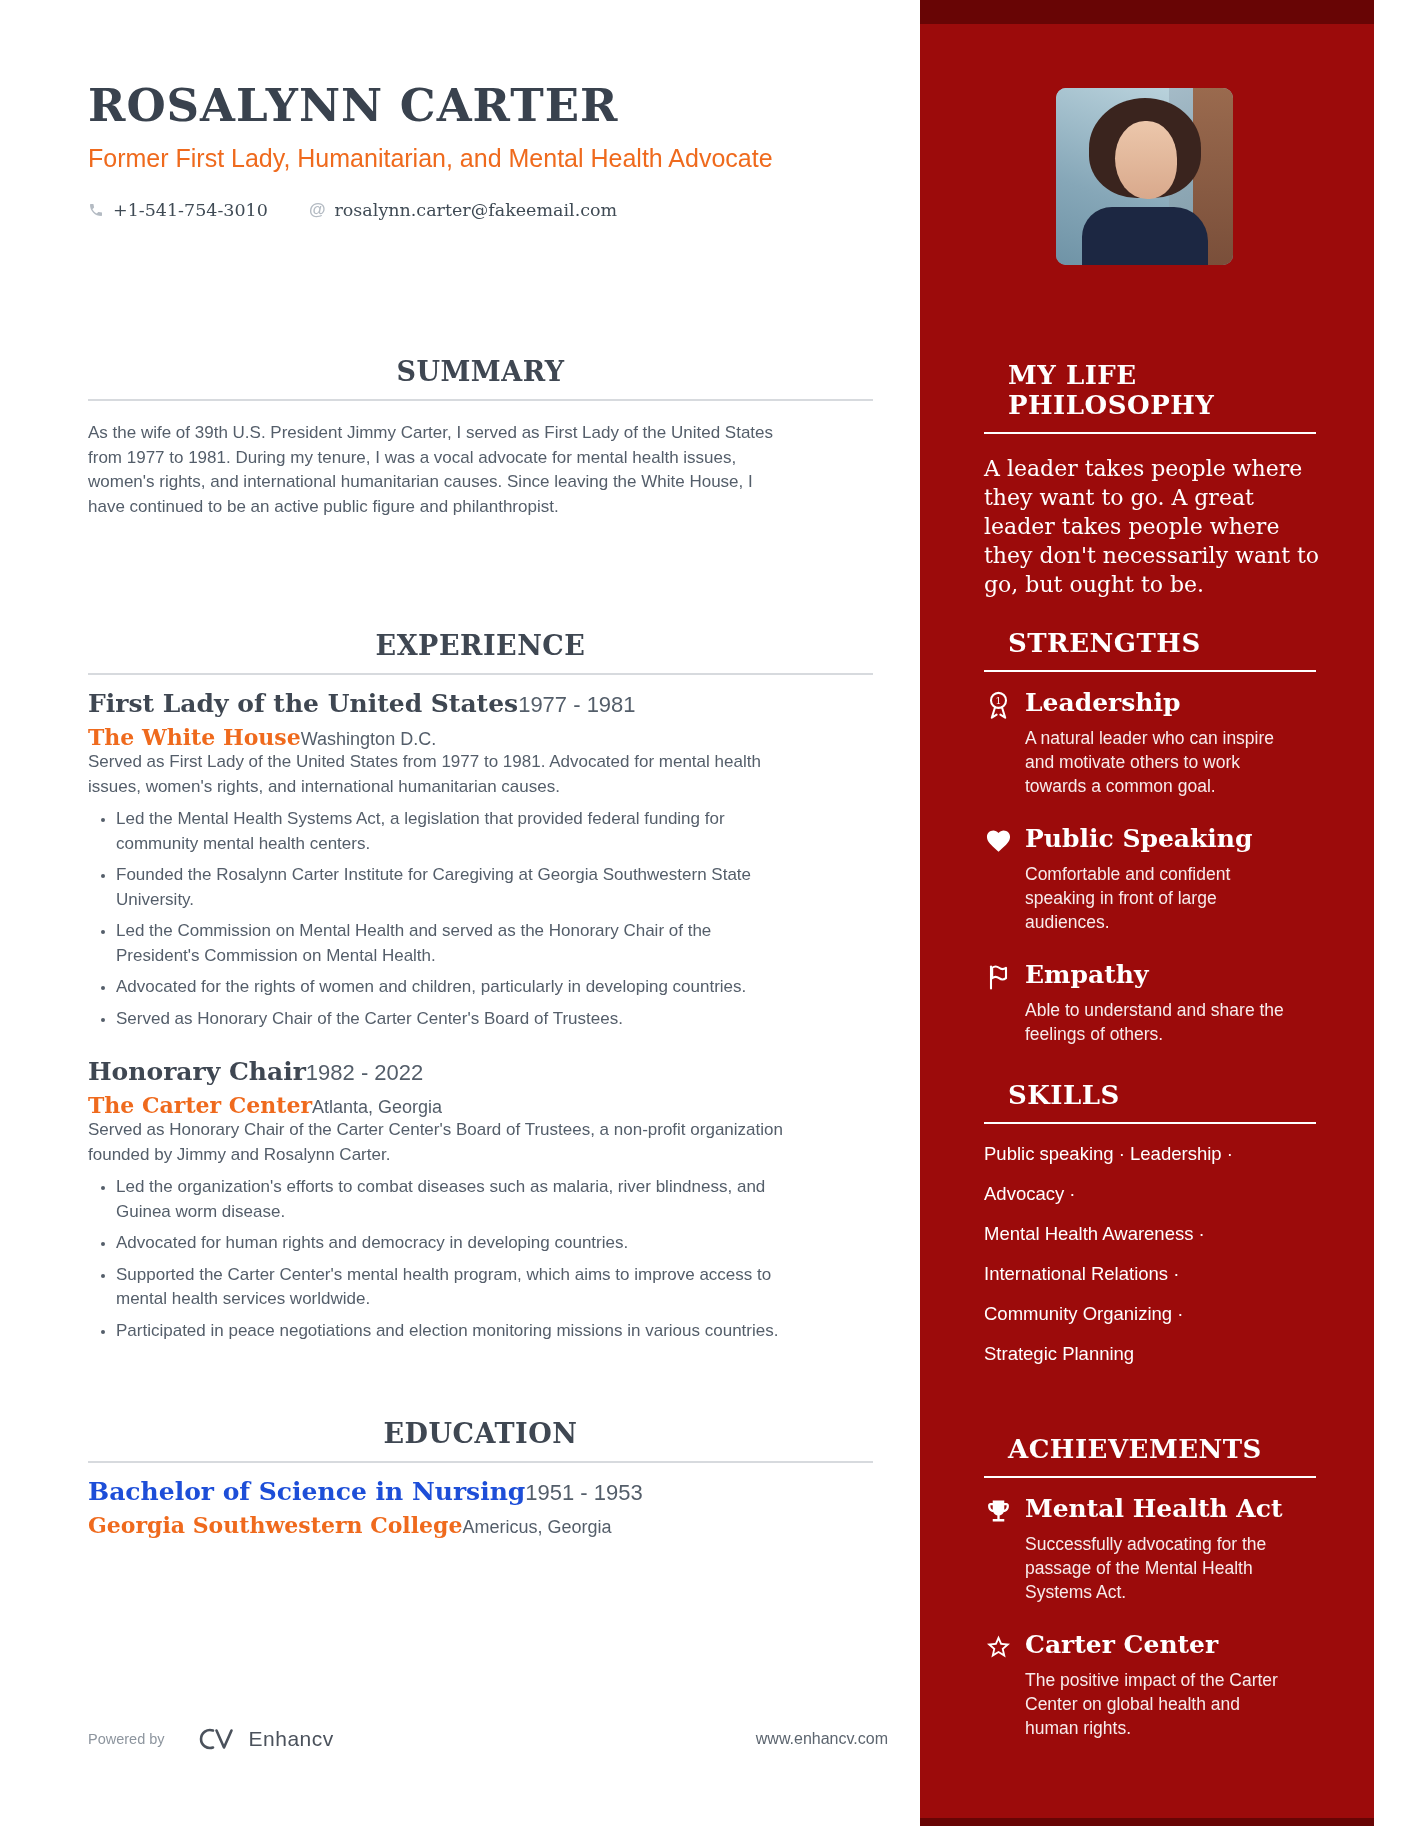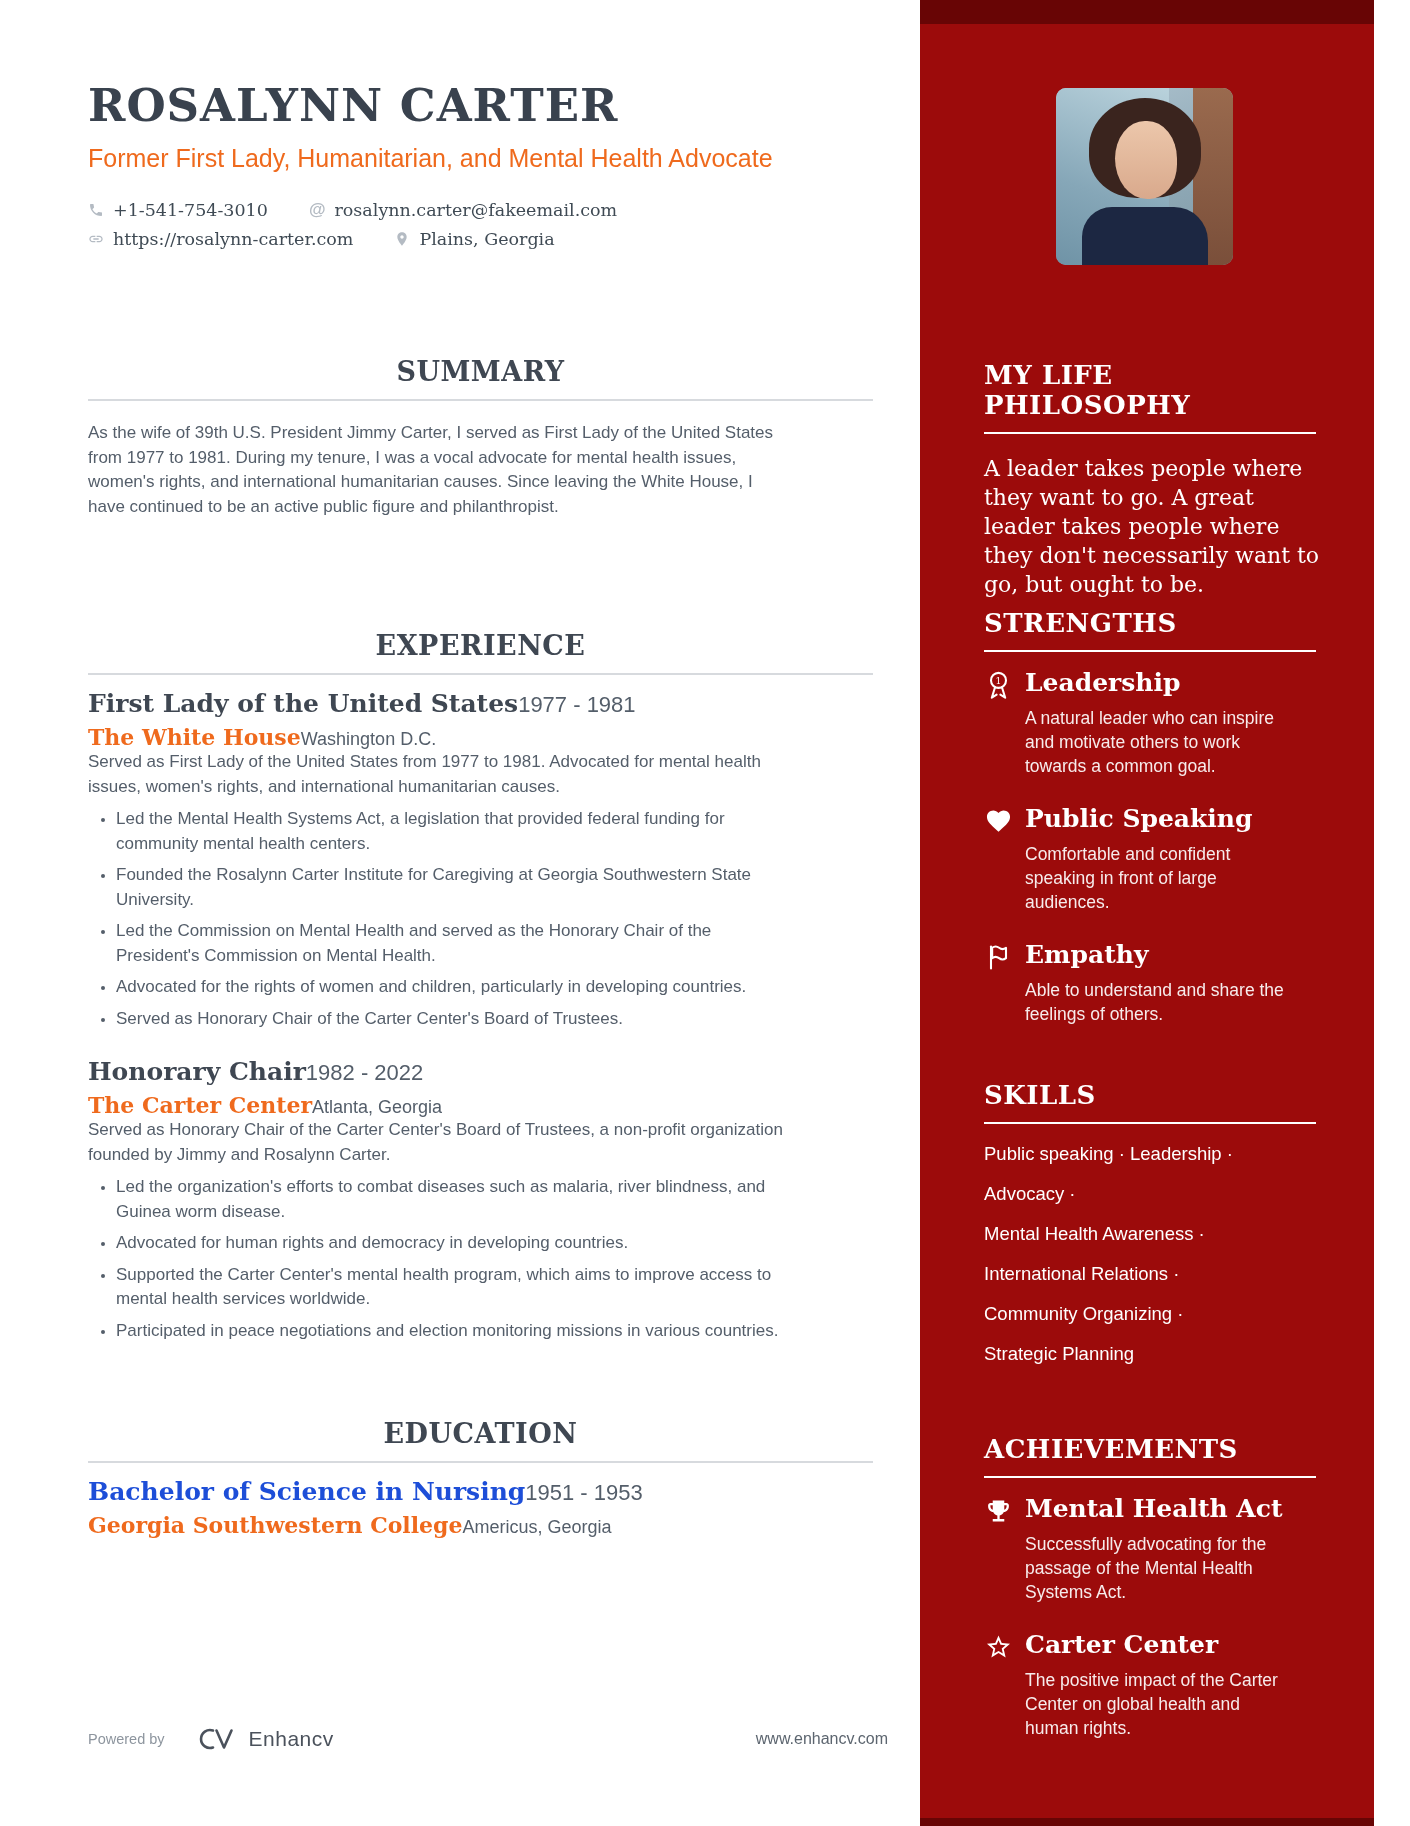--- a/index.html
+++ b/index.html
@@ -48,21 +48,21 @@
   .brandwrap{display:flex;align-items:center;gap:10px;}
   .brand{font-size:21px;color:#4b525c;letter-spacing:.5px;}
   .site{font-size:16px;color:#5c656f;}
 
   
   .sidebar{position:absolute;left:920px;top:0;width:490px;height:1826px;background:#9c0b0b;}
   .band-top{position:absolute;left:0;top:0;width:490px;height:24px;background:#680505;}
   .band-bottom{position:absolute;left:0;bottom:0;width:490px;height:8px;background:#680505;}
   .sb-block{position:absolute;left:64px;width:340px;}
   .sb-heading{font-family:"DejaVu Serif",serif;font-size:26px;font-weight:700;color:#ffffff;
-        letter-spacing:.5px;}
+        letter-spacing:.5px;margin-left:24px;}
   .rule-w{height:0;border-top:2px solid #ffffff;margin-top:12px;width:332px;}
   .sb-quote{margin-top:20px;font-family:"DejaVu Serif",serif;font-size:22px;line-height:29px;color:#ffffff;}
   .sb-item{display:flex;gap:12px;margin-bottom:26px;}
   .sb-items{margin-top:16px;}
   .sb-ic{width:29px;height:30px;flex:0 0 auto;color:#ffffff;margin-top:2px;}
   .sb-item-title{font-family:"DejaVu Serif",serif;font-size:25px;font-weight:600;color:#ffffff;line-height:30px;}
   .sb-item-desc{margin-top:8px;font-size:17.5px;line-height:24px;color:rgba(255,255,255,.92);max-width:260px;}
   .skill-line{font-size:18.5px;color:#ffffff;line-height:24px;margin-bottom:16px;}
   .skills-list{margin-top:18px;}
 
@@ -96,34 +96,20 @@
             <svg class="cicon" viewBox="0 0 24 24" fill="currentColor">
                 <path d="M6.62 10.79c1.44 2.83 3.76 5.14 6.59 6.59l2.2-2.2c.27-.27.67-.36 1.02-.24 1.12.37 2.33.57 3.57.57.55 0 1 .45 1 1V20c0 .55-.45 1-1 1-9.39 0-17-7.61-17-17 0-.55.45-1 1-1h3.5c.55 0 1 .45 1 1 0 1.25.2 2.45.57 3.57.11.35.03.74-.25 1.02l-2.2 2.2z"></path>
               </svg>
             <span>+1-541-754-3010</span>
           </span>
           <span class="contact-item">
             <span class="at-glyph">@</span>
             <span>rosalynn.carter@fakeemail.com</span>
           </span>
         </div>
-        <div class="contact-row">
-          <span class="contact-item">
-            <svg class="cicon" viewBox="0 0 24 24" fill="currentColor">
-                <path d="M3.9 12c0-1.71 1.39-3.1 3.1-3.1h4V7H7c-2.76 0-5 2.24-5 5s2.24 5 5 5h4v-1.9H7c-1.71 0-3.1-1.39-3.1-3.1zM8 13h8v-2H8v2zm9-6h-4v1.9h4c1.71 0 3.1 1.39 3.1 3.1s-1.39 3.1-3.1 3.1h-4V17h4c2.76 0 5-2.24 5-5s-2.24-5-5-5z"></path>
-              </svg>
-            <span>https://rosalynn-carter.com</span>
-          </span>
-          <span class="contact-item">
-            <svg class="cicon" viewBox="0 0 24 24" fill="currentColor">
-                <path d="M12 2C8.13 2 5 5.13 5 9c0 5.25 7 13 7 13s7-7.75 7-13c0-3.87-3.13-7-7-7zm0 9.5c-1.38 0-2.5-1.12-2.5-2.5s1.12-2.5 2.5-2.5 2.5 1.12 2.5 2.5-1.12 2.5-2.5 2.5z"></path>
-              </svg>
-            <span>Plains, Georgia</span>
-          </span>
-        </div>
       </div>
     </div>
 
     <div class="block" style="top:356px;">
       <div class="sec-heading">SUMMARY</div>
       <div class="rule"></div>
       <div class="para">As the wife of 39th U.S. President Jimmy Carter, I served as First Lady of the United States from 1977 to 1981. During my tenure, I was a vocal advocate for mental health issues, women's rights, and international humanitarian causes. Since leaving the White House, I have continued to be an active public figure and philanthropist.</div>
     </div>
 
     <div class="block" style="top:630px;">
@@ -209,21 +195,21 @@
       <div class="face"></div>
       <div class="body"></div>
     </div>
 
     <div class="sb-block" style="top:360px;">
       <div class="sb-heading">MY LIFE PHILOSOPHY</div>
       <div class="rule-w"></div>
       <div class="sb-quote">A leader takes people where they want to go. A great leader takes people where they don't necessarily want to go, but ought to be.</div>
     </div>
 
-    <div class="sb-block" style="top:608px;">
+    <div class="sb-block" style="top:628px;">
       <div class="sb-heading">STRENGTHS</div>
       <div class="rule-w"></div>
       <div class="sb-items">
         <div class="sb-item">
           <svg class="sb-ic" viewBox="0 0 24 26" fill="none" stroke="currentColor" stroke-width="1.8" stroke-linecap="round" stroke-linejoin="round">
             <circle cx="12" cy="9" r="6.5"></circle>
             <path d="M9 15 L6.2 24 L10.4 21.4"></path>
             <path d="M15 15 L17.8 24 L13.6 21.4"></path>
             <text x="12" y="12" text-anchor="middle" font-size="8" fill="currentColor" stroke="none" font-family="DejaVu Serif, serif">1</text>
           </svg>

